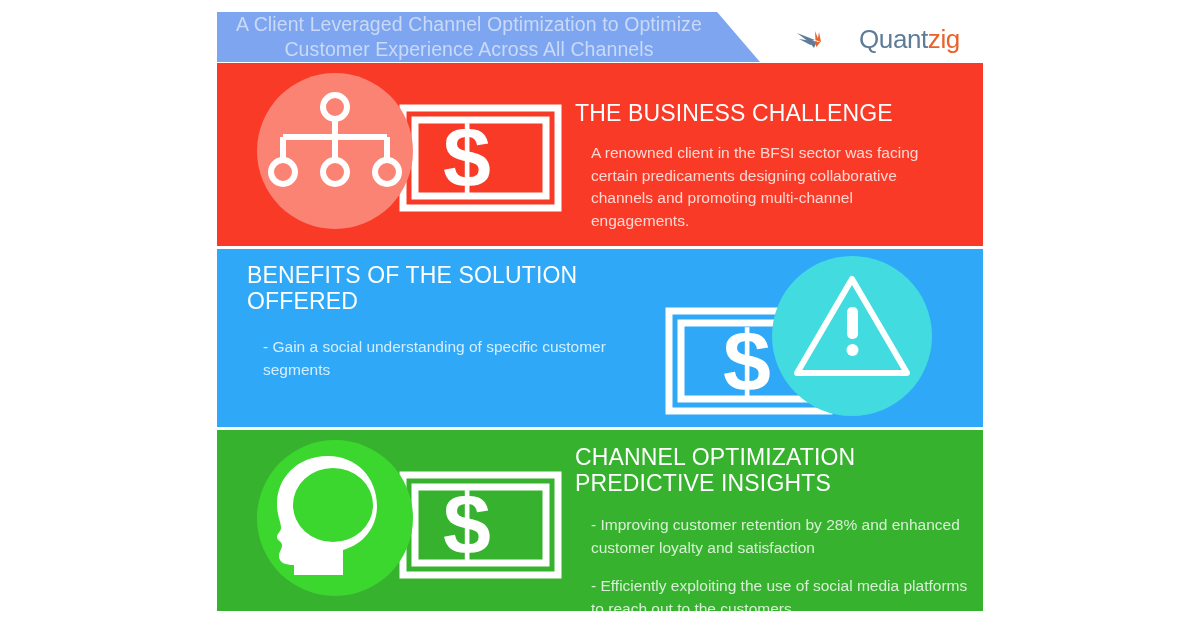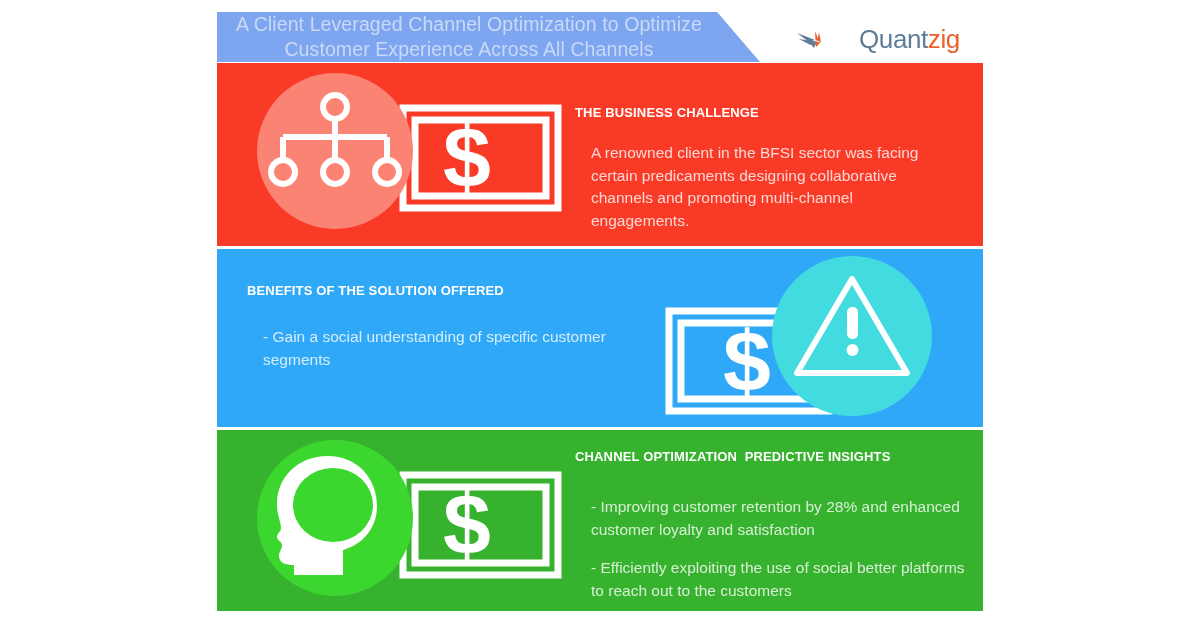--- a/index.html
+++ b/index.html
@@ -80,34 +80,34 @@
 
   .panel-inner {
     position: relative;
     width: 100%;
     height: 100%;
   }
 
   
   .text-block { position: absolute; }
   .panel-red .text-block   { left: 358px; top: 37px;  width: 390px; }
-  .panel-blue .text-block  { left: 30px;  top: 29px;  width: 420px; }
+  .panel-blue .text-block  { left: 30px;  top: 13px;  width: 420px; }
   .panel-green .text-block { left: 358px; top: 14px;  width: 410px; }
 
   .panel-heading {
     color: #FFFFFF;
-    font-weight: bold;
-    font-size: 13px;
+    font-weight: normal;
+    font-size: 23px;
     line-height: 26px;
     letter-spacing: 0.15px;
     margin: 0 0 12px 0;
     white-space: pre-wrap;
   }
   .panel-blue .panel-heading { margin-bottom: 22px; }
-  .panel-green .panel-heading { margin-bottom: 26px; width: 400px; }
+  .panel-green .panel-heading { margin-bottom: 18px; width: 400px; }
 
   .panel-body {
     color: rgba(255,255,255,0.80);
     font-size: 15.5px;
     line-height: 22.5px;
     font-weight: 400;
   }
   .panel-body p { margin: 16px; }
 
   
@@ -218,19 +218,19 @@
             <path d="M103 24 C72 24 52 46 52 72 C52 84 56 90 56 96 C56 100 52 101 52 105 C52 109 57 109 57 113 C57 118 54 119 54 124 C54 131 61 133 69 133 L69 143 L118 143 L118 118 C139 112 152 95 152 74 C152 46 132 24 103 24 Z" fill="#ffffff"></path>
             <ellipse cx="108" cy="73" rx="40" ry="37" fill="#3CD72E"></ellipse>
           </g>
         </svg>
       </div>
 
       <div class="text-block">
         <h2 class="panel-heading">CHANNEL OPTIMIZATION  PREDICTIVE INSIGHTS</h2>
         <div class="panel-body">
           <p>- Improving customer retention by 28% and enhanced customer loyalty and satisfaction</p>
-          <p>- Efficiently exploiting the use of social better platforms to reach out to the customers</p>
+          <p>- Efficiently exploiting the use of social media platforms to reach out to the customers</p>
         </div>
       </div>
     </div>
   </section>
 
 </div>
 
 </body></html>

